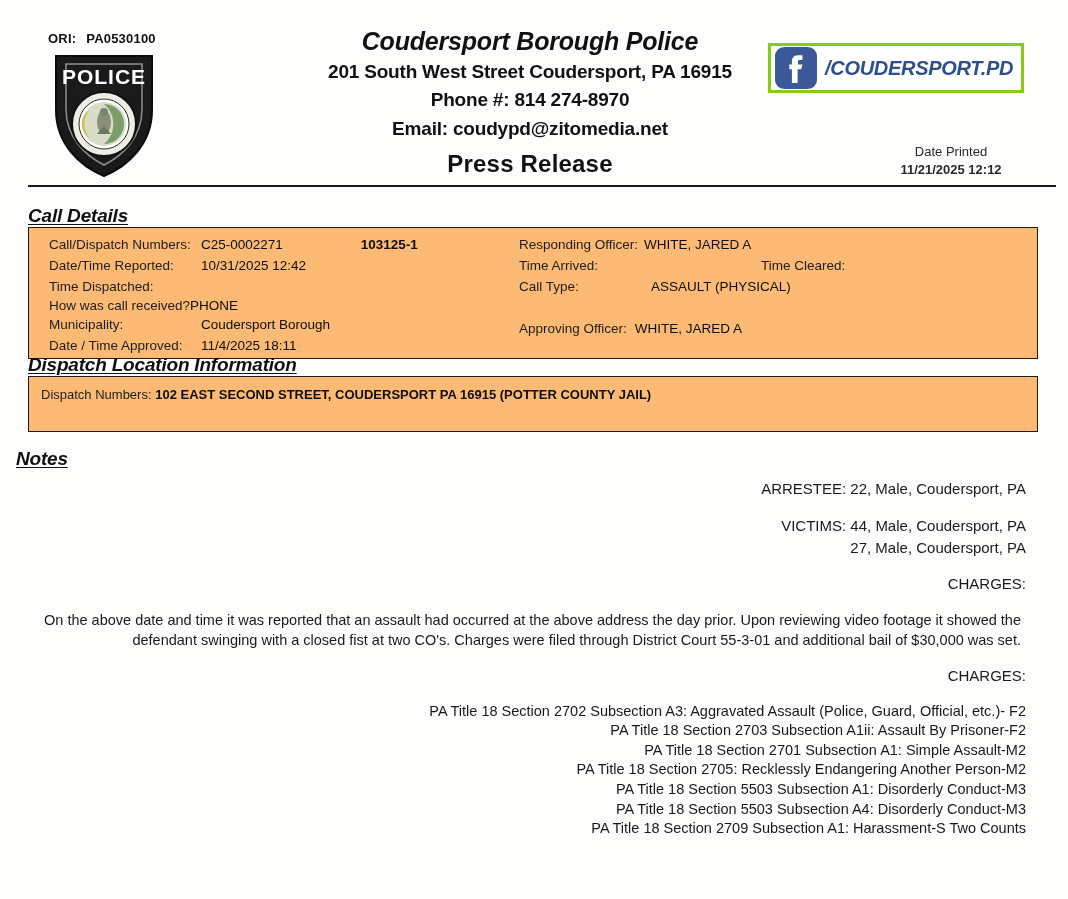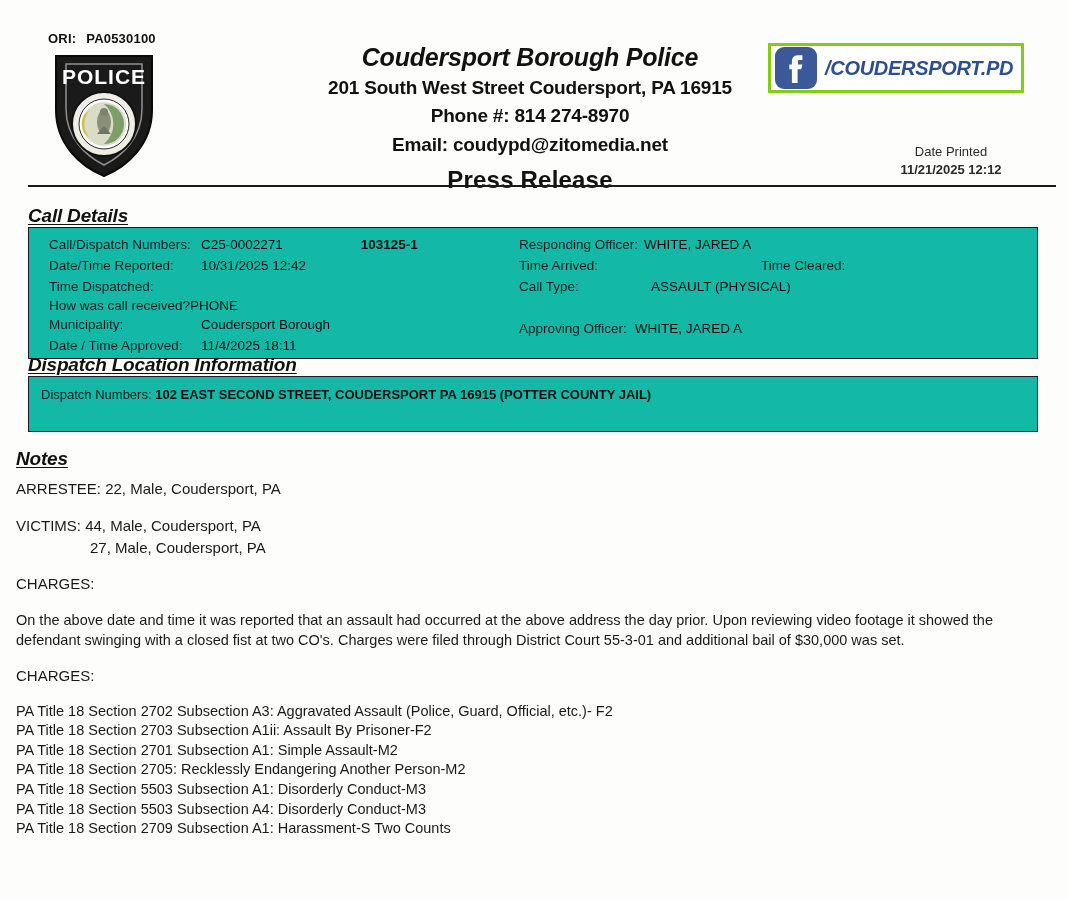--- a/index.html
+++ b/index.html
@@ -50,21 +50,20 @@
     height: 132px;
   }
   .badge svg { display: block; }
 
   .header-center {
     position: absolute;
     left: 240px;
     top: 28px;
     width: 580px;
     text-align: center;
-    margin-top: 16px;
   }
   .org-name {
     font-size: 25px;
     font-weight: bold;
     font-style: italic;
     letter-spacing: -0.2px;
     line-height: 1.1;
   }
   .org-addr {
     font-size: 19px;
@@ -152,21 +151,21 @@
     font-weight: bold;
     font-style: italic;
     text-decoration: underline;
     text-underline-offset: 2px;
     letter-spacing: -0.2px;
     display: inline-block;
   }
 
   .box {
     border: 1.5px solid #1c1c1c;
-    background: #14b8a6;
+    background: #fdba74;
     box-sizing: border-box;
   }
 
   
   .call-details-wrap { position: absolute; left: 28px; top: 27px; width: 1010px; }
   .call-details-box {
     height: 132px;
     position: relative;
     padding: 8px 0 0 0;
   }
@@ -226,20 +225,21 @@
   .dl-label { color: #1d1d1d; }
   .dl-value { font-weight: bold; color: #0d0d0d; }
 
   
   .notes-wrap { position: absolute; left: 16px; top: 270px; width: 1010px; }
   .notes-body {
     margin-top: 8px;
     font-size: 15px;
     line-height: 1.45;
     color: #1a1a1a;
+    text-align: right;
   }
   .notes-line { white-space: pre; }
   .blank-line { height: 15px; }
   .victim-indent { padding-left: 74px; }
 
   .summary-label { margin-top: 0; }
   .summary-text {
     font-size: 14.5px;
     line-height: 1.38;
     max-width: 1005px;

